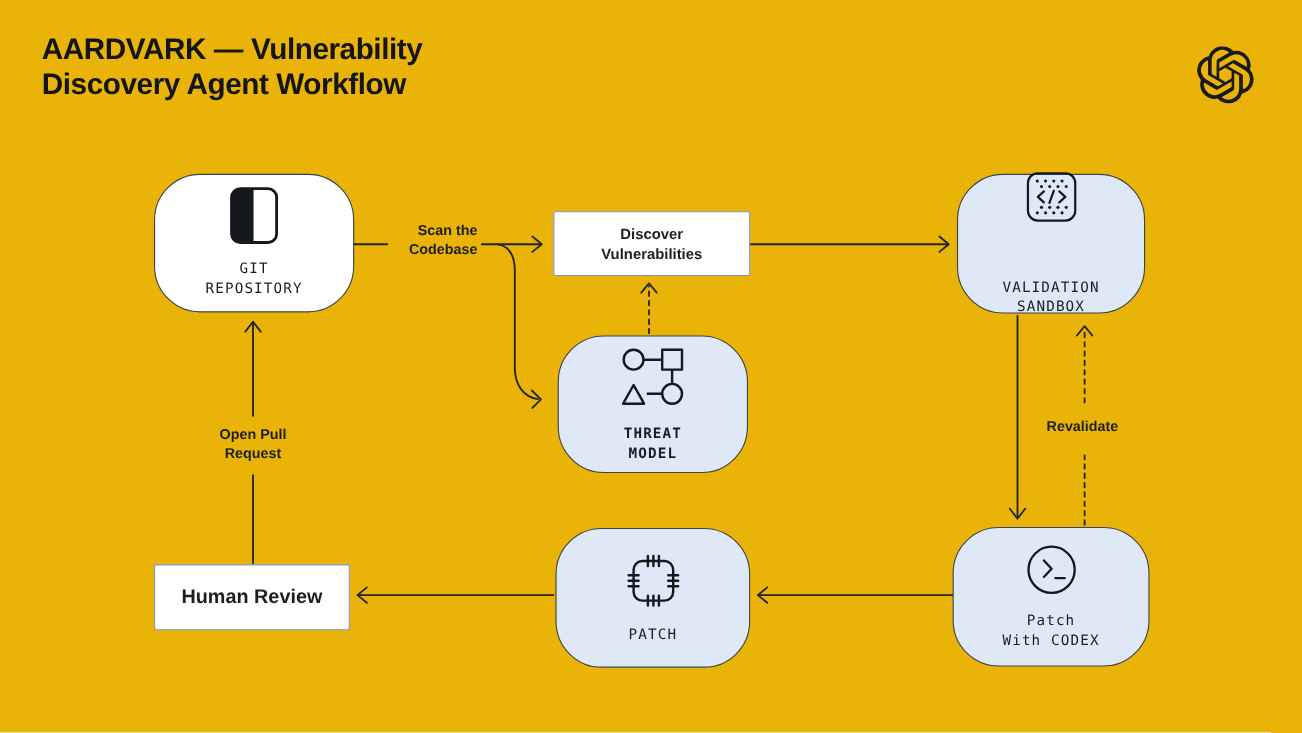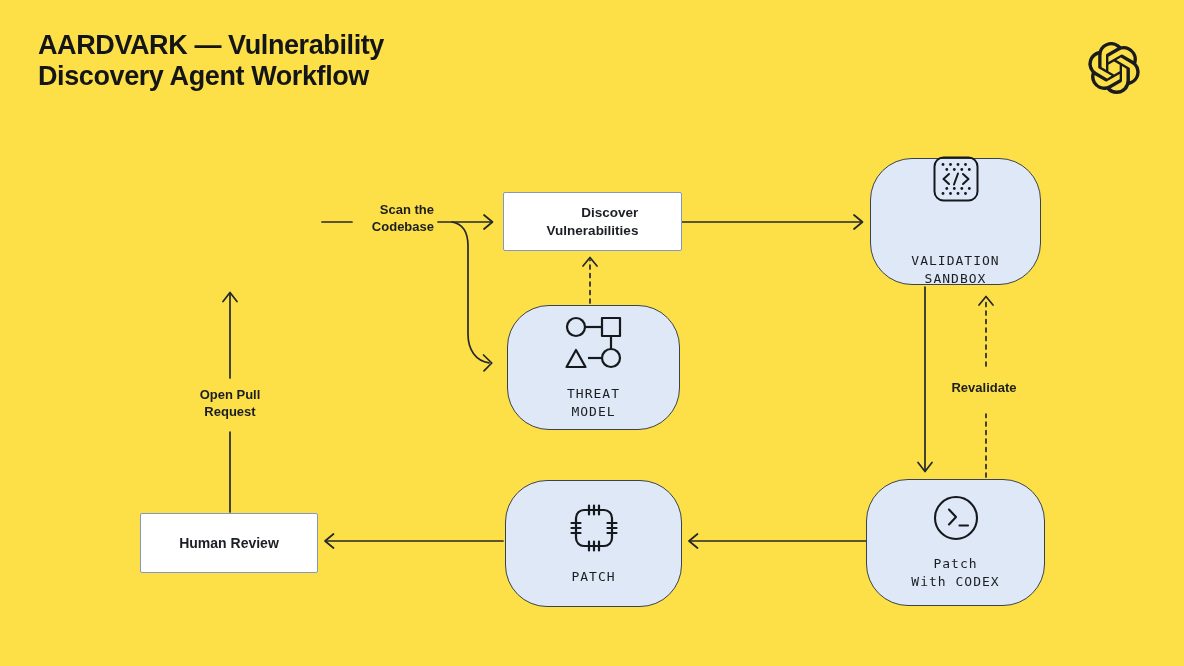--- a/index.html
+++ b/index.html
@@ -1,33 +1,33 @@
 <!DOCTYPE html>
 <html><head>
 <meta charset="utf-8">
 <style>
   html,body{margin:0;padding:0;background:#fdfdfd;}
   #canvas{
-    position:relative;width:1184px;height:666px;background:#fde047;overflow:hidden;
+    position:relative;width:1184px;height:666px;background:#eab308;overflow:hidden;
     font-family:"Liberation Sans",sans-serif;color:#15171a;
   }
   .title{
     position:absolute;left:38px;top:30px;
     font-size:27px;font-weight:800;line-height:1.15;letter-spacing:-0.4px;
     white-space:pre-line;color:#131518;
   }
   .logo{position:absolute;left:1088px;top:42px;width:52px;height:52px;}
   .node{
     position:absolute;box-sizing:border-box;display:flex;flex-direction:column;
     align-items:center;justify-content:center;gap:9px;text-align:center;
   }
   .node.rounded{border:1.6px solid #39434f;border-radius:42px;}
   .node.rect{border:1.5px solid #8496c5;border-radius:2px;}
   .node.blue{background:#dee8f6;}
-  .node.white{background:#ffffff;text-align:right;}
+  .node.white{background:#ffffff;}
   .mono-label{
     font-family:"DejaVu Sans Mono",monospace;font-size:13px;letter-spacing:1px;
     line-height:1.35;white-space:pre-line;color:#1b1e23;
   }
   .sans-label{
     font-size:13.5px;font-weight:700;line-height:1.3;white-space:pre-line;color:#1b1e23;
   }
   .edge-label{
     position:absolute;text-align:center;font-size:13px;font-weight:700;
     line-height:1.3;white-space:pre-line;color:#1b1e23;
@@ -92,27 +92,37 @@
       <path d="M223 301.5 L230 292.5 L237 301.5"></path>
     </g>
   </svg>
 
   <div class="edge-label" style="left:350px;top:202px;width:84px;text-align:right;">Scan the
 Codebase</div>
   <div class="edge-label" style="left:178px;top:387px;width:104px;">Open Pull
 Request</div>
   <div class="edge-label" style="left:932px;top:380px;width:104px;">Revalidate</div>
 
+  <div class="node rounded white" style="left:140px;top:158px;width:182px;height:126px;">
+    <span class="icon">
+      <svg width="44" height="52" viewBox="0 0 44 52">
+        <rect x="1.5" y="1.5" width="41" height="49" rx="8" fill="#ffffff" stroke="#15181c" stroke-width="2.6"></rect>
+        <path d="M9.5 1.5 H21.5 V50.5 H9.5 a8 8 0 0 1 -8 -8 V9.5 a8 8 0 0 1 8 -8 Z" fill="#15181c"></path>
+      </svg>
+    </span>
+    <div class="mono-label">GIT
+REPOSITORY</div>
+  </div>
 
   <div class="node rect white" style="left:503px;top:192px;width:179px;height:59px;">
     <div class="sans-label">Discover
 Vulnerabilities</div>
   </div>
 
-  <div class="node rounded blue" style="left:507px;top:305px;width:173px;height:125px;">
+  <div class="node rounded blue" style="left:507px;top:305px;width:173px;height:125px;font-weight:bold;">
     <span class="icon">
       <svg width="62" height="58" viewBox="0 0 62 58" fill="none" stroke="#15181c" stroke-width="2.2" stroke-linejoin="round">
         <circle cx="13" cy="13" r="9"></circle>
         <rect x="39" y="4" width="18" height="18"></rect>
         <path d="M22 13 H39"></path>
         <path d="M48 22 V35"></path>
         <circle cx="48" cy="44" r="9"></circle>
         <path d="M39 44 H25"></path>
         <path d="M13 36 L22.5 53 H3.5 Z"></path>
       </svg>
@@ -171,16 +181,16 @@
         <path d="M22 4.5 V13.5 M27 4.5 V13.5 M32 4.5 V13.5"></path>
         <path d="M22 40.5 V49.5 M27 40.5 V49.5 M32 40.5 V49.5"></path>
         <path d="M4.5 22 H13.5 M4.5 27 H13.5 M4.5 32 H13.5"></path>
         <path d="M40.5 22 H49.5 M40.5 27 H49.5 M40.5 32 H49.5"></path>
       </svg>
     </span>
     <div class="mono-label">PATCH</div>
   </div>
 
   <div class="node rect white" style="left:140px;top:513px;width:178px;height:60px;">
-    <div class="sans-label" style="font-size:14px;">Human Review</div>
+    <div class="sans-label" style="font-size:18px;">Human Review</div>
   </div>
 
 </div>
 
 </body></html>

